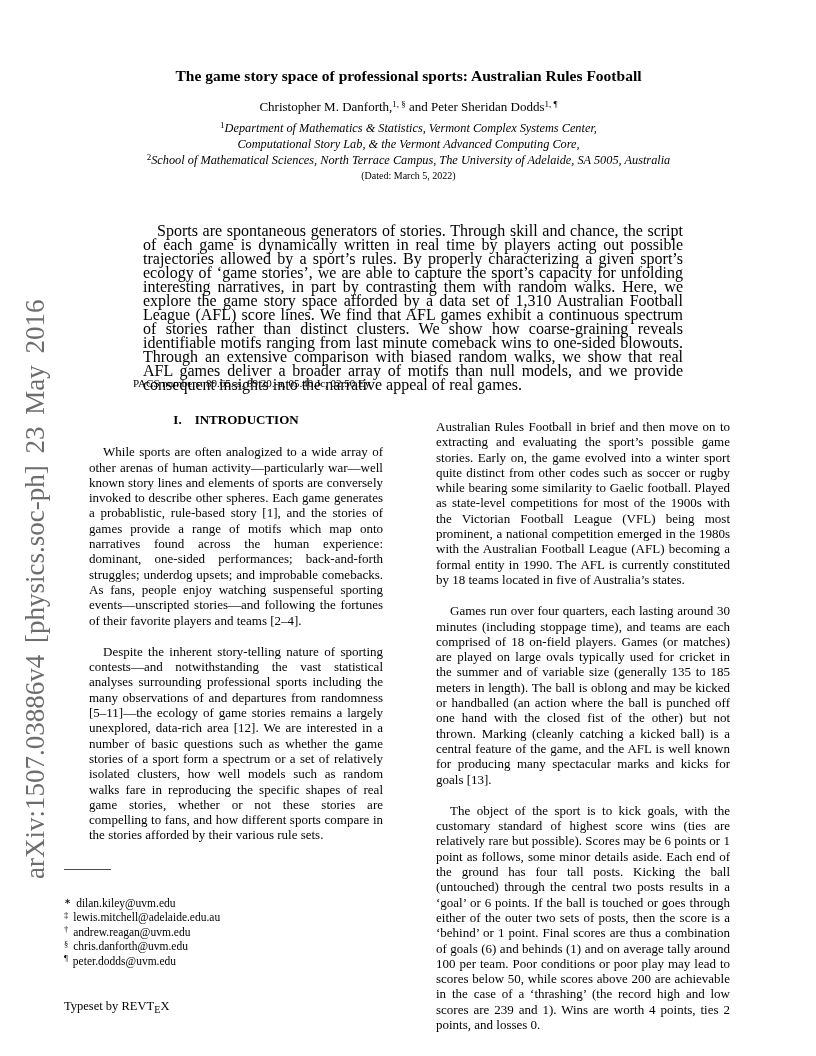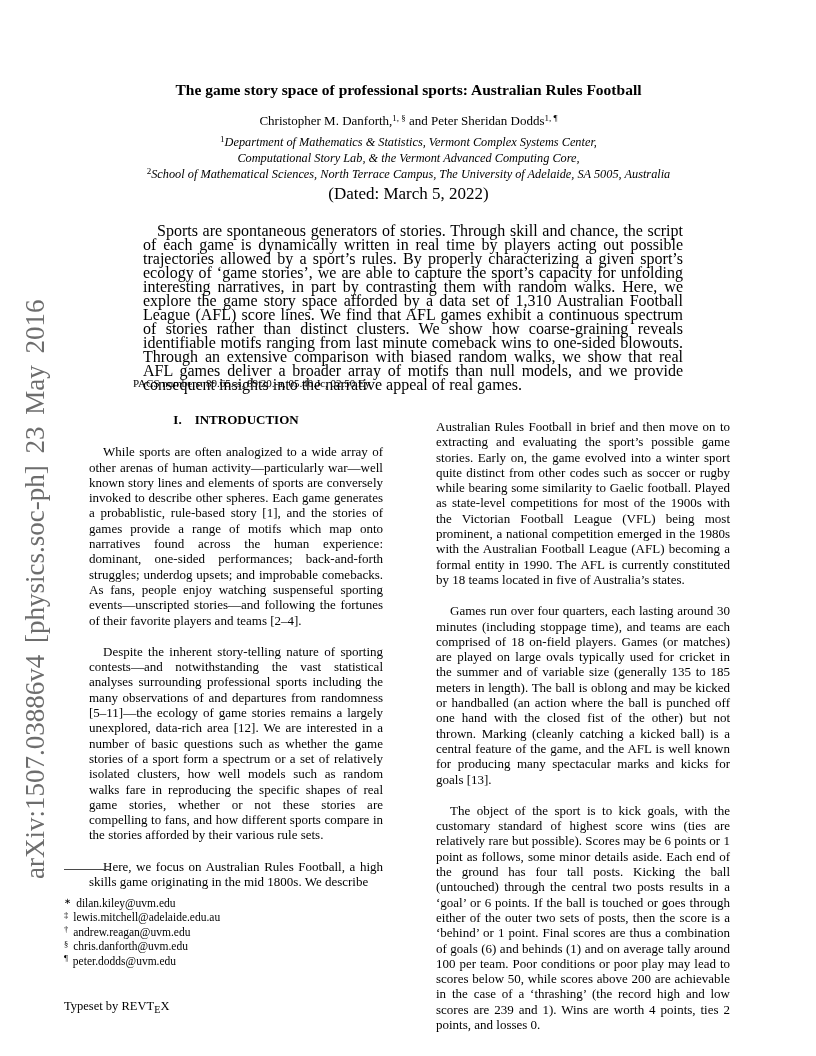--- a/index.html
+++ b/index.html
@@ -7,27 +7,27 @@
     position:relative; width:816px; height:1056px; background:#ffffff;
     font-family:"Liberation Serif", serif; color:#000; overflow:hidden;
   }
   
   .arxiv-stamp {
     position:absolute; top:879px; left:20px; width:700px;
     transform-origin:0 0; transform:rotate(-90deg);
     font-size:27px; color:#6d6d6d; white-space:nowrap; word-spacing:5px;
   }
   
-  .header { position:absolute; left:71px; width:675px; top:80px; text-align:center; }
+  .header { position:absolute; left:71px; width:675px; top:66px; text-align:center; }
   .title { font-size:15.5px; font-weight:700; margin:0 0 13px 0; line-height:19px; }
   .authors-line { font-size:13px; line-height:18px; }
   .sup { font-size:9px; position:relative; top:-0.45em; }
   .affiliations { font-style:italic; font-size:12.3px; line-height:15.3px; margin-top:4px; }
   .affil-line .sup { font-style:normal; }
-  .dated { font-size:17px; margin-top:1px; }
+  .dated { font-size:10px; margin-top:1px; }
   
   .abstract {
     position:absolute; left:143px; width:540px; top:224px;
     font-size:16px; line-height:14px; text-align:justify; text-indent:14px;
   }
   .pacs { position:absolute; left:133px; top:377px; font-size:11px; }
   
   .col { position:absolute; width:326px; font-size:13px; line-height:15.3px; text-align:justify; }
   .col-left  { left:73px;  top:408px; }
   .col-right { left:420px; top:403px; }
@@ -68,21 +68,20 @@
   </div>
 
   <div class="abstract">Sports are spontaneous generators of stories. Through skill and chance, the script of each game is dynamically written in real time by players acting out possible trajectories allowed by a sport’s rules. By properly characterizing a given sport’s ecology of ‘game stories’, we are able to capture the sport’s capacity for unfolding interesting narratives, in part by contrasting them with random walks. Here, we explore the game story space afforded by a data set of 1,310 Australian Football League (AFL) score lines. We find that AFL games exhibit a continuous spectrum of stories rather than distinct clusters. We show how coarse-graining reveals identifiable motifs ranging from last minute comeback wins to one-sided blowouts. Through an extensive comparison with biased random walks, we show that real AFL games deliver a broader array of motifs than null models, and we provide consequent insights into the narrative appeal of real games.</div>
 
   <div class="pacs">PACS numbers: 89.65.-s, 89.20.-a, 05.40.Jc, 02.50.Ey</div>
 
   <div class="col col-left">
     <div class="section-heading"><span class="sec-num">I.</span><span>INTRODUCTION</span></div>
     <p class="para indent">While sports are often analogized to a wide array of other arenas of human activity—particularly war—well known story lines and elements of sports are conversely invoked to describe other spheres. Each game generates a probablistic, rule-based story [1], and the stories of games provide a range of motifs which map onto narratives found across the human experience: dominant, one-sided performances; back-and-forth struggles; underdog upsets; and improbable comebacks. As fans, people enjoy watching suspenseful sporting events—unscripted stories—and following the fortunes of their favorite players and teams [2–4].</p>
     <p class="para indent">Despite the inherent story-telling nature of sporting contests—and notwithstanding the vast statistical analyses surrounding professional sports including the many observations of and departures from randomness [5–11]—the ecology of game stories remains a largely unexplored, data-rich area [12]. We are interested in a number of basic questions such as whether the game stories of a sport form a spectrum or a set of relatively isolated clusters, how well models such as random walks fare in reproducing the specific shapes of real game stories, whether or not these stories are compelling to fans, and how different sports compare in the stories afforded by their various rule sets.</p>
-    <p class="para indent">Here, we focus on Australian Rules Football, a high skills game originating in the mid 1800s. We describe</p>
   </div>
 
   <div class="col col-right">
     <p class="para">Australian Rules Football in brief and then move on to extracting and evaluating the sport’s possible game stories. Early on, the game evolved into a winter sport quite distinct from other codes such as soccer or rugby while bearing some similarity to Gaelic football. Played as state-level competitions for most of the 1900s with the Victorian Football League (VFL) being most prominent, a national competition emerged in the 1980s with the Australian Football League (AFL) becoming a formal entity in 1990. The AFL is currently constituted by 18 teams located in five of Australia’s states.</p>
     <p class="para indent">Games run over four quarters, each lasting around 30 minutes (including stoppage time), and teams are each comprised of 18 on-field players. Games (or matches) are played on large ovals typically used for cricket in the summer and of variable size (generally 135 to 185 meters in length). The ball is oblong and may be kicked or handballed (an action where the ball is punched off one hand with the closed fist of the other) but not thrown. Marking (cleanly catching a kicked ball) is a central feature of the game, and the AFL is well known for producing many spectacular marks and kicks for goals [13].</p>
     <p class="para indent">The object of the sport is to kick goals, with the customary standard of highest score wins (ties are relatively rare but possible). Scores may be 6 points or 1 point as follows, some minor details aside. Each end of the ground has four tall posts. Kicking the ball (untouched) through the central two posts results in a ‘goal’ or 6 points. If the ball is touched or goes through either of the outer two sets of posts, then the score is a ‘behind’ or 1 point. Final scores are thus a combination of goals (6) and behinds (1) and on average tally around 100 per team. Poor conditions or poor play may lead to scores below 50, while scores above 200 are achievable in the case of a ‘thrashing’ (the record high and low scores are 239 and 1). Wins are worth 4 points, ties 2 points, and losses 0.</p>
   </div>
 
   <div class="footnote-block">
     <div class="footnote-rule"></div>

